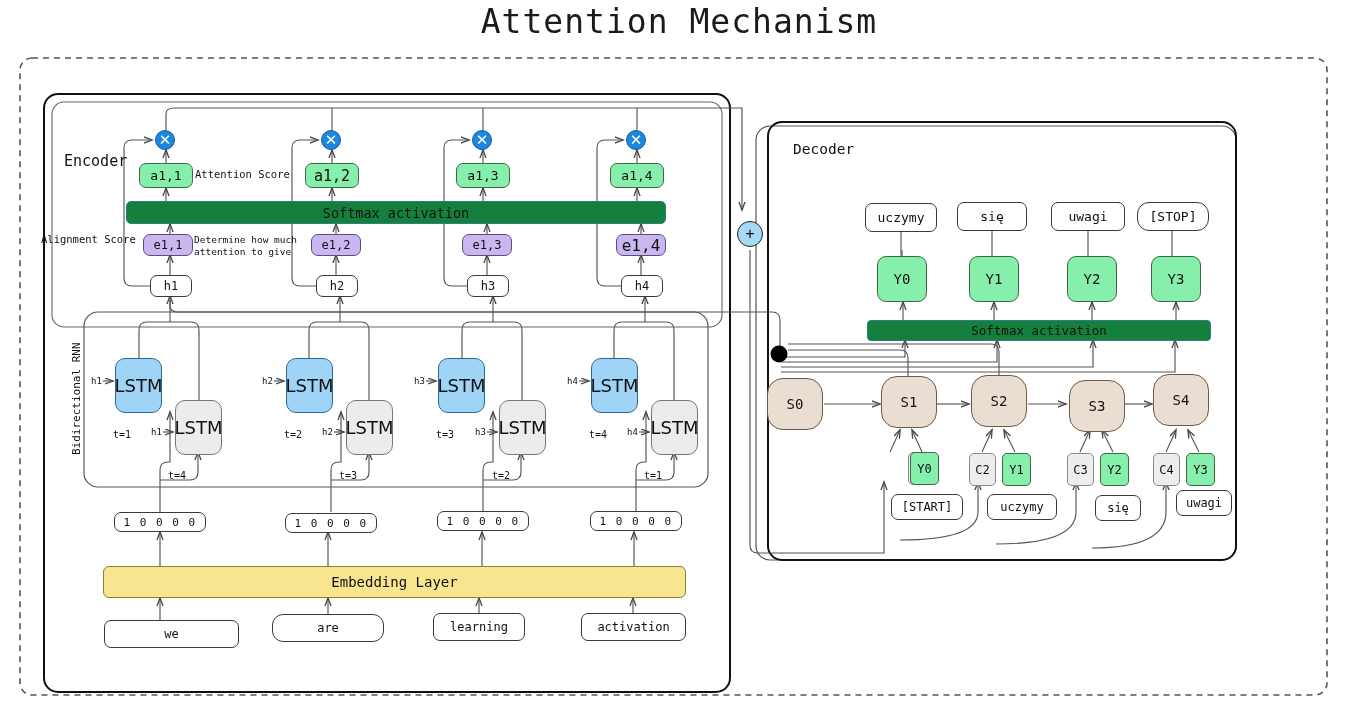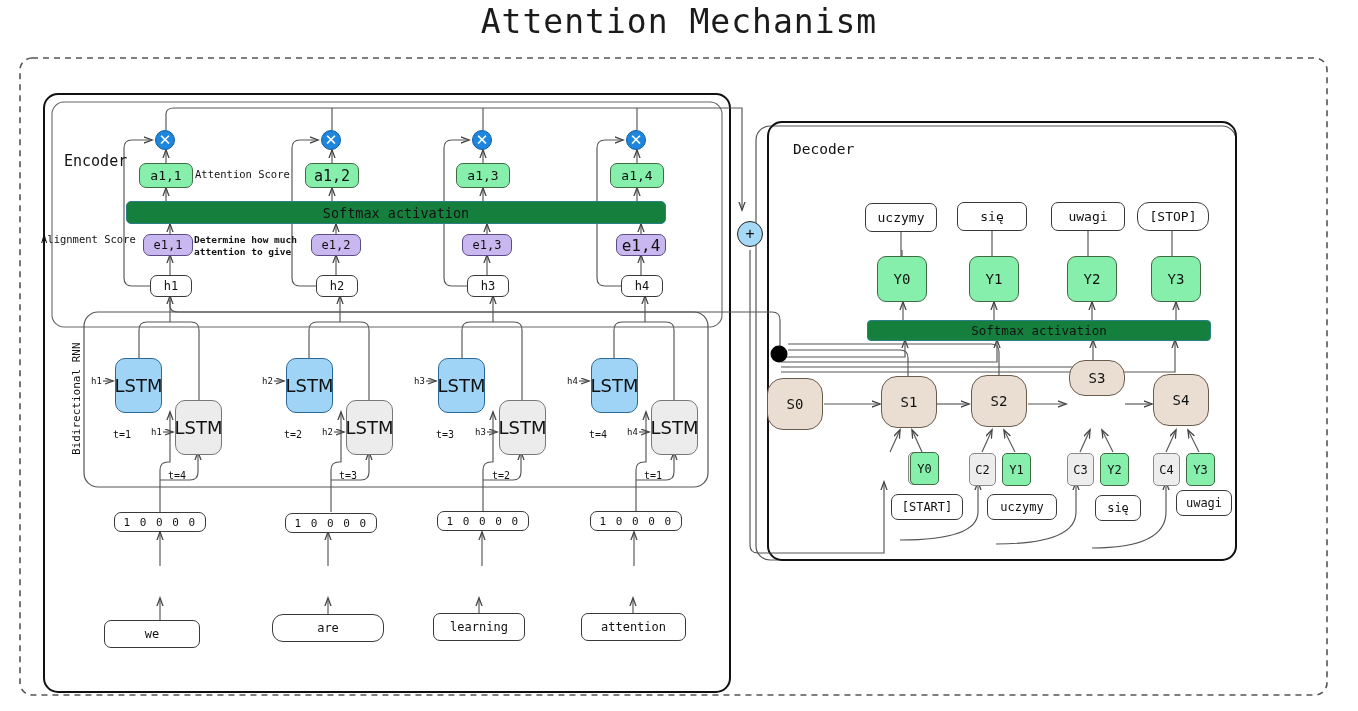--- a/index.html
+++ b/index.html
@@ -186,21 +186,21 @@
 
     <circle cx="779" cy="354" r="8.5" fill="#000"></circle>
   </svg>
 
   <div class="lbl" style="left:64px;top:112px;font-size:15px;margin-top:40px;">Encoder</div>
 
   <div class="lbl" style="left:41px;top:233px;font-size:10.5px;">Alignment Score</div>
 
   <div class="lbl" style="left:195px;top:168px;font-size:10.5px;">Attention Score</div>
 
-  <div class="lbl" style="left:194px;top:234px;font-size:9.5px;white-space:pre;font-weight:bold;">Determine how much
+  <div class="lbl" style="left:194px;top:234px;font-size:9.5px;white-space:pre;">Determine how much
 attention to give</div>
 
   <div class="lbl vert" style="left:70px;top:455px;font-size:11px;">Bidirectional RNN</div>
 
   <div class="circ mul" style="left:155px;top:130px;width:20px;height:20px;">✕</div>
   <div class="circ mul" style="left:321px;top:130px;width:20px;height:20px;">✕</div>
   <div class="circ mul" style="left:472px;top:130px;width:20px;height:20px;">✕</div>
   <div class="circ mul" style="left:626px;top:130px;width:20px;height:20px;">✕</div>
 
   <div class="circ plus" style="left:737px;top:221px;width:26px;height:26px;">+</div>
@@ -263,44 +263,45 @@
   <div class="lbl" style="left:436px;top:429px;font-size:10px;">t=3</div>
   <div class="lbl" style="left:492px;top:470px;font-size:10px;">t=2</div>
   <div class="lbl" style="left:589px;top:429px;font-size:10px;">t=4</div>
   <div class="lbl" style="left:644px;top:470px;font-size:10px;">t=1</div>
 
   <div class="node plain thin" style="left:114px;top:512px;width:92px;height:20px;font-size:11px;letter-spacing:1.5px;">1 0 0 0 0</div>
   <div class="node plain thin" style="left:285px;top:513px;width:92px;height:20px;font-size:11px;letter-spacing:1.5px;">1 0 0 0 0</div>
   <div class="node plain thin" style="left:437px;top:511px;width:92px;height:20px;font-size:11px;letter-spacing:1.5px;">1 0 0 0 0</div>
   <div class="node plain thin" style="left:590px;top:511px;width:92px;height:20px;font-size:11px;letter-spacing:1.5px;">1 0 0 0 0</div>
 
-
-  <div class="node plain" style="left:104px;top:620px;width:96px;height:28px;font-size:12px;">we</div>
+  <div class="node yellow" style="left:103px;top:566px;width:583px;height:32px;font-size:14px;border-radius:6px;">Embedding Layer</div>
+
+  <div class="node plain" style="left:104px;top:620px;width:135px;height:28px;font-size:12px;">we</div>
   <div class="node plain" style="left:272px;top:614px;width:112px;height:28px;font-size:12px;border-radius:11px;">are</div>
   <div class="node plain" style="left:433px;top:613px;width:92px;height:28px;font-size:12px;">learning</div>
-  <div class="node plain" style="left:581px;top:613px;width:105px;height:28px;font-size:12px;">attention</div>
+  <div class="node plain" style="left:581px;top:613px;width:105px;height:28px;font-size:12px;">activation</div>
 
   <div class="lbl" style="left:793px;top:140px;font-size:14.5px;">Decoder</div>
 
   <div class="node plain" style="left:865px;top:203px;width:72px;height:29px;font-size:13px;">uczymy</div>
   <div class="node plain" style="left:957px;top:202px;width:70px;height:29px;font-size:13px;">się</div>
   <div class="node plain" style="left:1051px;top:202px;width:74px;height:29px;font-size:13px;">uwagi</div>
   <div class="node plain" style="left:1137px;top:202px;width:72px;height:29px;font-size:13px;border-radius:12px;">[STOP]</div>
 
   <div class="node green" style="left:877px;top:256px;width:50px;height:46px;font-size:14px;border-radius:9px;">Y0</div>
   <div class="node green" style="left:969px;top:256px;width:50px;height:46px;font-size:14px;border-radius:9px;">Y1</div>
   <div class="node green" style="left:1067px;top:256px;width:50px;height:46px;font-size:14px;border-radius:9px;">Y2</div>
   <div class="node green" style="left:1151px;top:256px;width:50px;height:46px;font-size:14px;border-radius:9px;">Y3</div>
 
   <div class="node cyan" style="left:867px;top:320px;width:344px;height:21px;font-size:12.5px;border-radius:4px;">Softmax activation</div>
 
   <div class="node state" style="left:767px;top:378px;width:56px;height:52px;font-size:14px;">S0</div>
   <div class="node state" style="left:881px;top:376px;width:56px;height:52px;font-size:14px;">S1</div>
   <div class="node state" style="left:971px;top:375px;width:56px;height:52px;font-size:14px;">S2</div>
-  <div class="node state" style="left:1069px;top:360px;width:56px;height:36px;font-size:14px;">S3</div>
+  <div class="node state" style="left:1069px;top:380px;width:56px;height:52px;font-size:14px;">S3</div>
   <div class="node state" style="left:1153px;top:374px;width:56px;height:52px;font-size:14px;">S4</div>
 
   <div class="node ctx" style="left:908px;top:452px;width:27px;height:33px;font-size:13px;">C1</div>
   <div class="node ctx" style="left:969px;top:453px;width:27px;height:33px;font-size:12px;">C2</div>
   <div class="node ctx" style="left:1067px;top:453px;width:27px;height:33px;font-size:12px;">C3</div>
   <div class="node ctx" style="left:1153px;top:453px;width:27px;height:33px;font-size:12px;">C4</div>
 
   <div class="node green" style="left:910px;top:452px;width:29px;height:33px;font-size:12px;border-radius:5px;">Y0</div>
   <div class="node green" style="left:1002px;top:453px;width:29px;height:33px;font-size:12px;border-radius:5px;">Y1</div>
   <div class="node green" style="left:1100px;top:453px;width:29px;height:33px;font-size:12px;border-radius:5px;">Y2</div>

